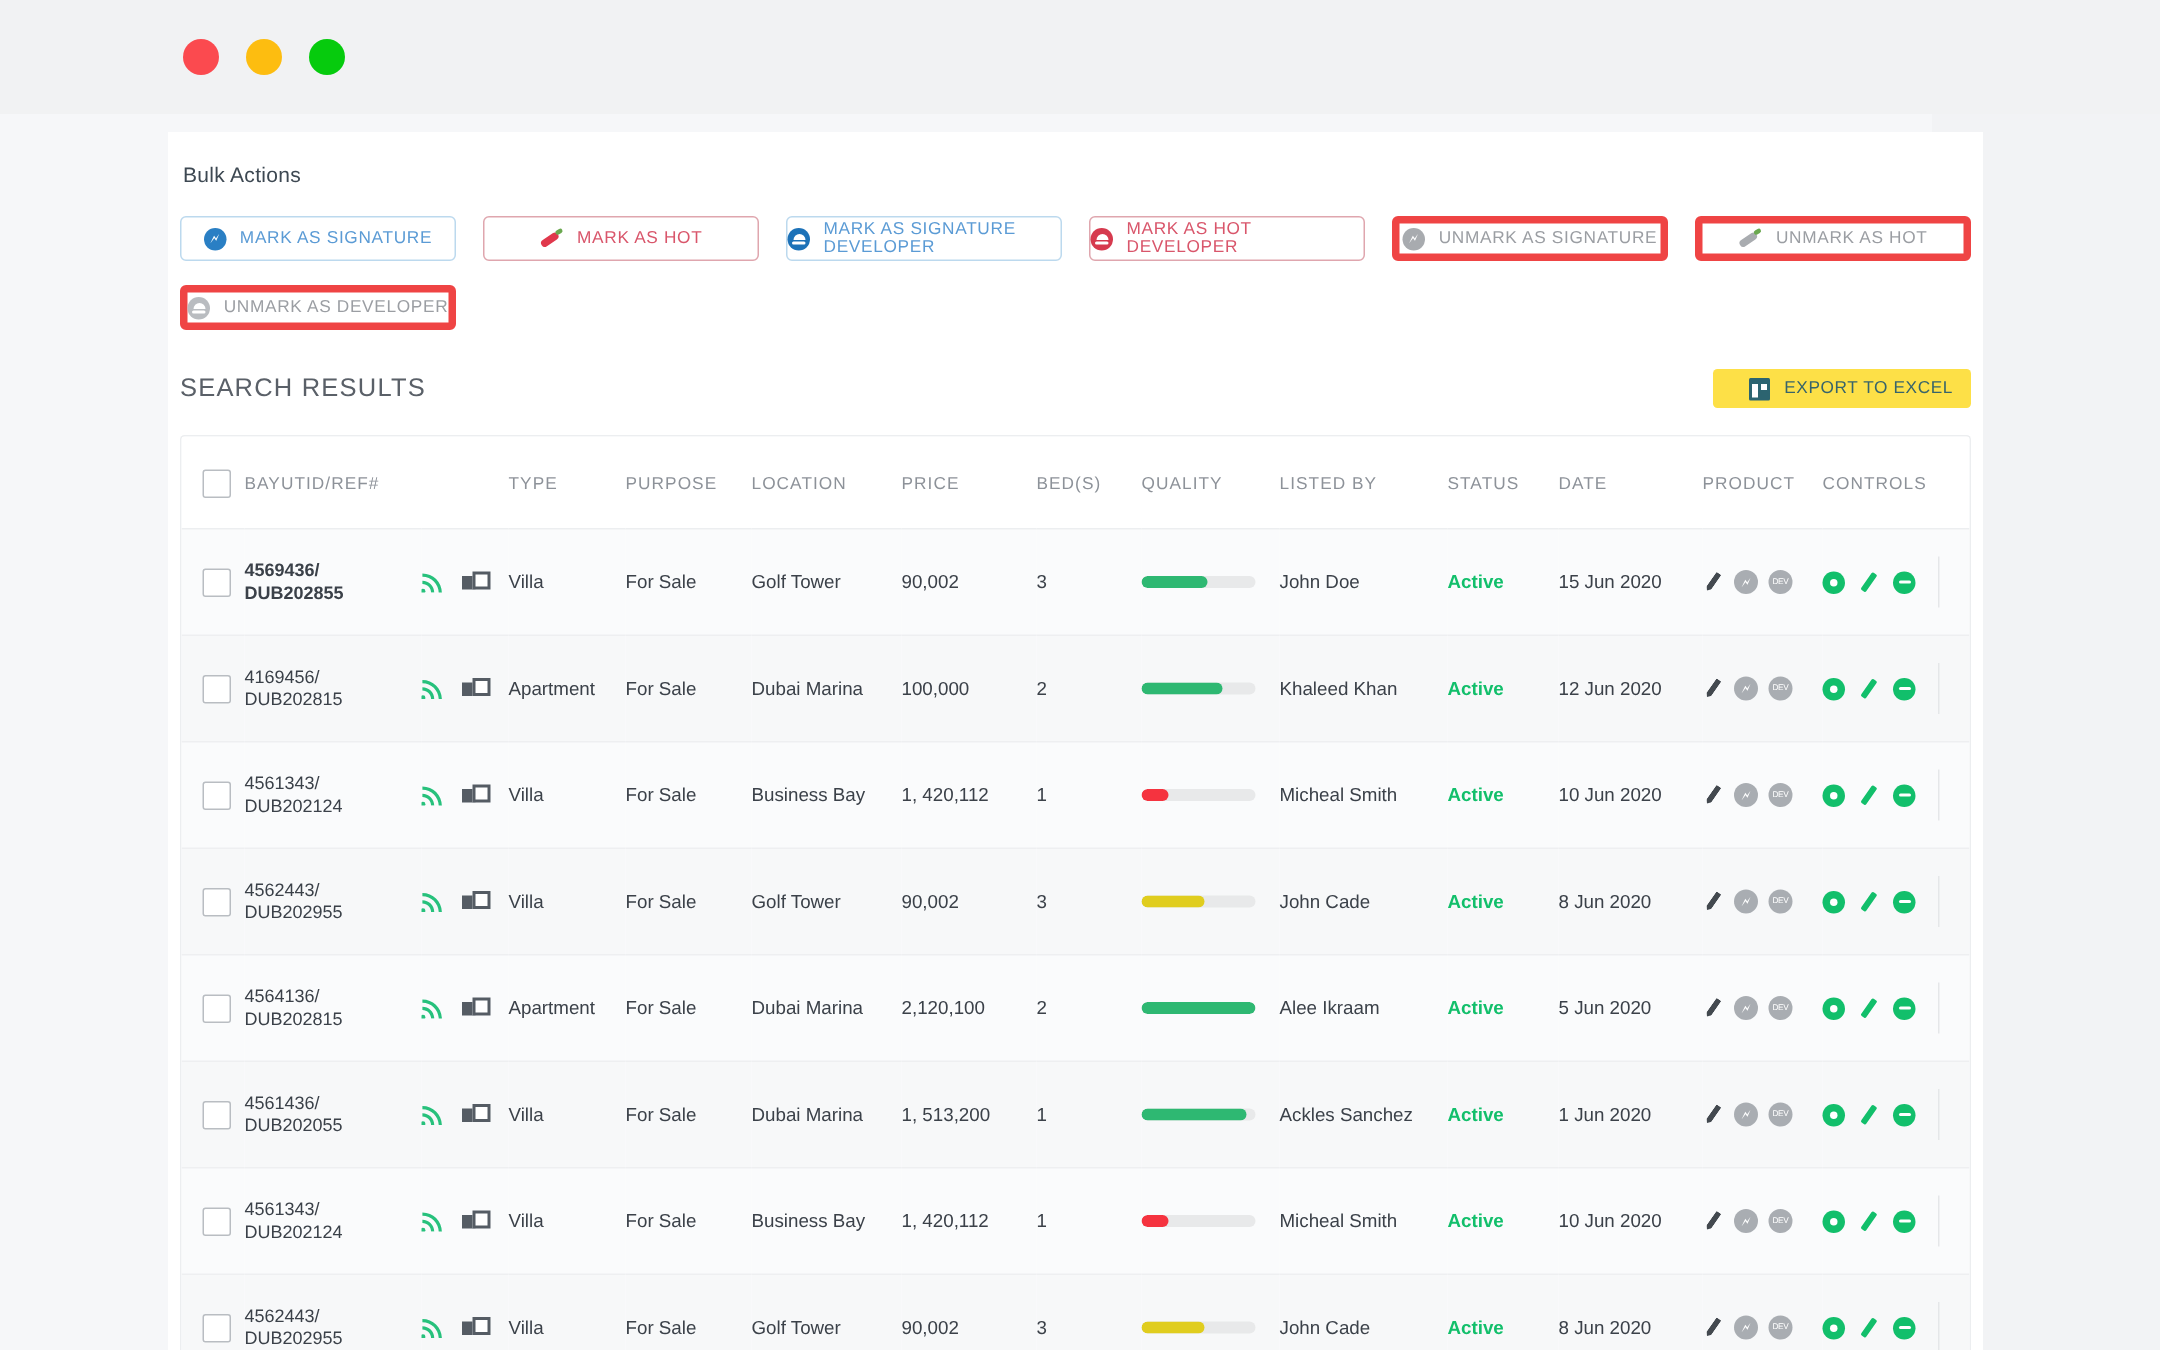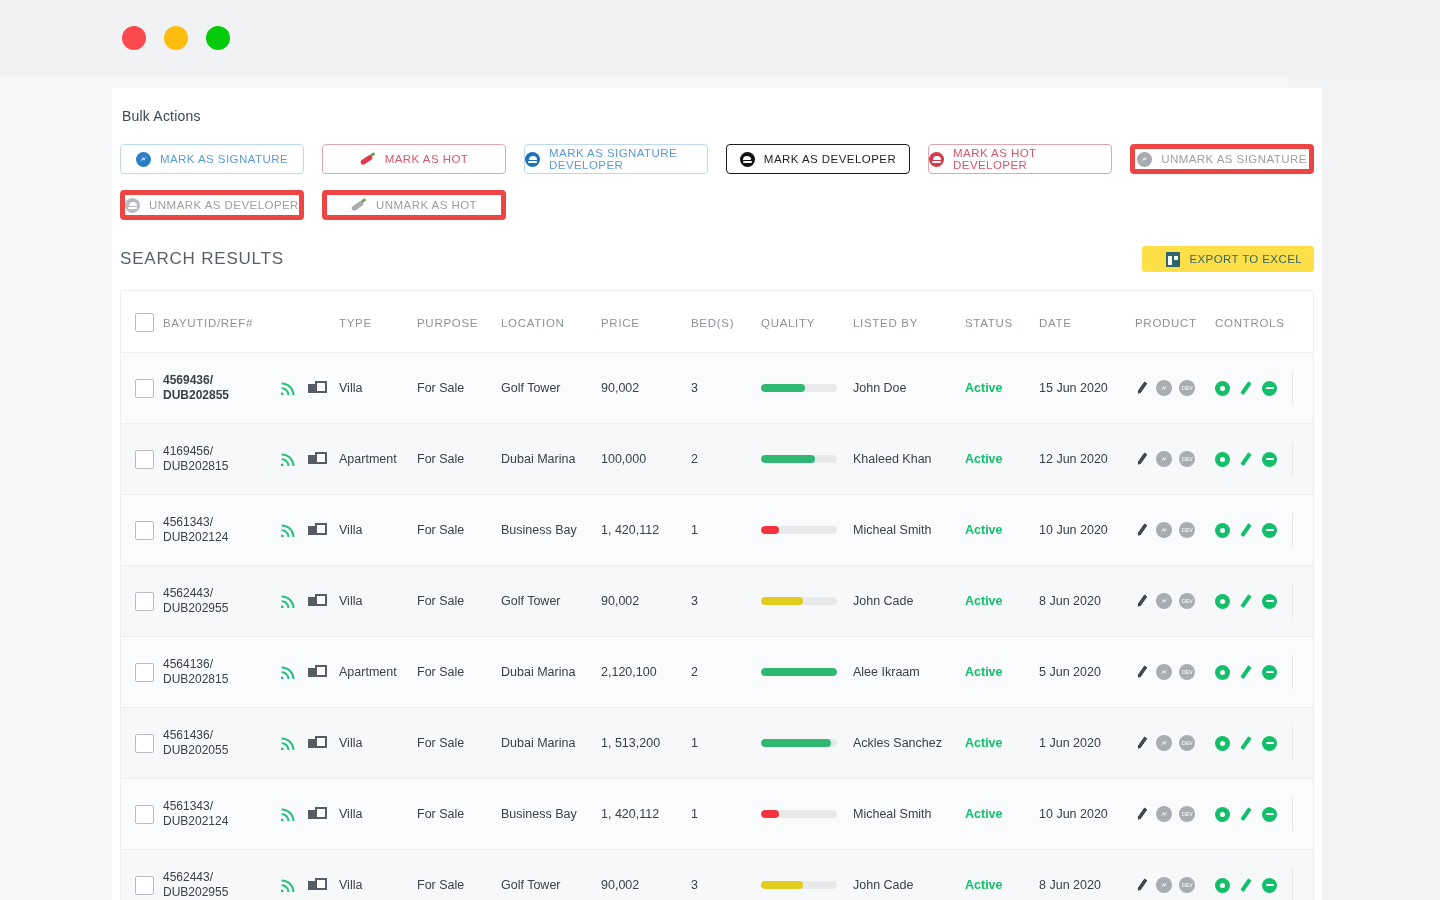--- a/index.html
+++ b/index.html
@@ -282,49 +282,43 @@
             <span class="chili red"></span>
           </span>
           <span>MARK AS HOT</span>
         </div>
         <div class="bulk-btn bb-blue">
           <span class="glyph">
             <span class="badge dev-blue"></span>
           </span>
           <span>MARK AS SIGNATURE DEVELOPER</span>
         </div>
-        <div class="bulk-btn bb-dark">
-          <span class="glyph">
-            <span class="badge dev-dark"></span>
-          </span>
-          <span>MARK AS DEVELOPER</span>
-        </div>
         <div class="bulk-btn bb-red">
           <span class="glyph">
             <span class="badge dev-red"></span>
           </span>
           <span>MARK AS HOT DEVELOPER</span>
         </div>
         <div class="bulk-btn bb-gray">
           <span class="glyph">
             <span class="badge sig-gray"></span>
           </span>
           <span>UNMARK AS SIGNATURE</span>
         </div>
         <div class="bulk-btn bb-gray">
           <span class="glyph">
+            <span class="chili gray"></span>
+          </span>
+          <span>UNMARK AS HOT</span>
+        </div>
+        <div class="bulk-btn bb-gray">
+          <span class="glyph">
             <span class="badge dev-gray"></span>
           </span>
           <span>UNMARK AS DEVELOPER</span>
-        </div>
-        <div class="bulk-btn bb-gray">
-          <span class="glyph">
-            <span class="chili gray"></span>
-          </span>
-          <span>UNMARK AS HOT</span>
         </div>
       </div>
 
     <div class="sr-bar">
       <div class="sr-title">SEARCH RESULTS</div>
       <div class="export-btn">
         <span class="xls-icon"></span>
         <span>EXPORT TO EXCEL</span>
       </div>
     </div>

